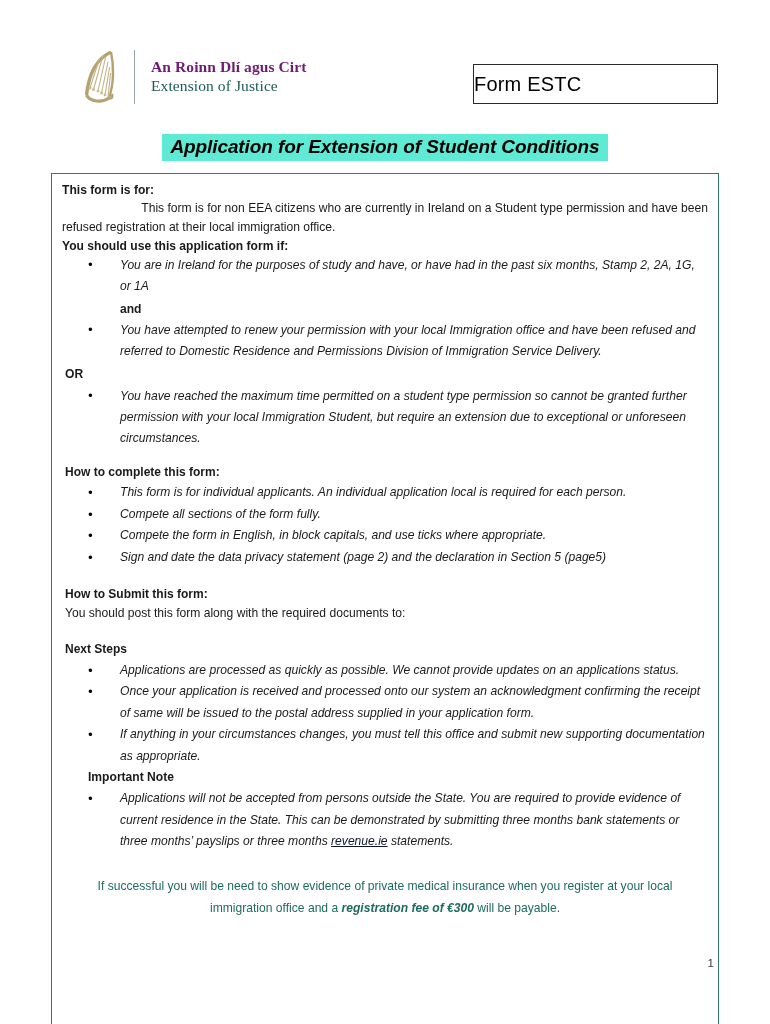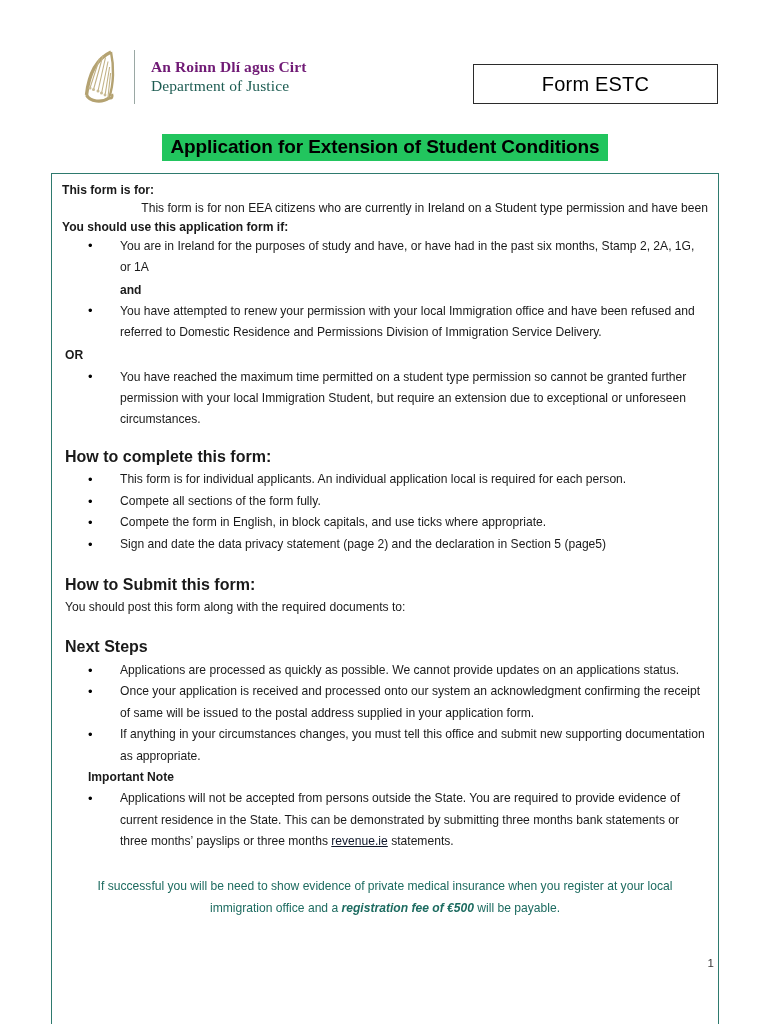--- a/index.html
+++ b/index.html
@@ -75,44 +75,44 @@
   .form-code-box {
     position: absolute;
     left: 473px;
     top: 18px;
     width: 243px;
     height: 38px;
     border: 1px solid #2b2b2b;
     background: #ffffff;
     display: flex;
     align-items: center;
-    justify-content: center;
   }
   .form-code-text {
     font-size: 20px;
     color: #000000;
     letter-spacing: 0.2px;
   }
 
   
   .title-wrap {
     position: absolute;
     left: 0;
     top: 134px;
     width: 770px;
     text-align: center;
   }
   .title-banner {
     display: inline-block;
-    background: #22c55e;
+    background: #5eead4;
     padding: 2px 8px 3px 8px;
     font-size: 19px;
     font-weight: bold;
     color: #000000;
     letter-spacing: -0.1px;
+    font-style: italic;
   }
 
   
   .info-box {
     position: absolute;
     left: 51px;
     top: 173px;
     width: 668px;
     height: 882px;
     border: 1.5px solid #2e7a6e;
@@ -150,20 +150,21 @@
     list-style: none;
     margin: 0;
     padding: 0;
   }
   ul.bl > li {
     position: relative;
     padding-left: 58px;
     margin: 0 0 2px 0;
     font-size: 12.1px;
     line-height: 1.72;
+    font-style: italic;
   }
   ul.bl > li::before {
     content: "\2022";
     position: absolute;
     left: 26px;
     top: -1px;
     font-size: 13px;
     color: #000;
   }
   ul.bl.tight > li {
@@ -178,21 +179,21 @@
     line-height: 1.72;
   }
   .or-line {
     font-weight: bold;
     font-size: 12.1px;
     padding-left: 3px;
     line-height: 1.9;
   }
   .section-head {
     font-weight: bold;
-    font-size: 16px;
+    font-size: 12px;
     padding-left: 3px;
     line-height: 1.6;
   }
   .inline-head {
     font-weight: bold;
     font-size: 12.1px;
     padding-left: 26px;
     line-height: 1.75;
   }
   .link {
@@ -257,38 +258,39 @@
             <circle cx="15.5" cy="41.5" r="1.5"></circle>
             <circle cx="20" cy="43" r="1.5"></circle>
             <circle cx="23.5" cy="45" r="1.5"></circle>
             <circle cx="27" cy="47" r="1.4"></circle>
           </g>
         </svg>
       </span>
       <span class="logo-divider"></span>
       <span class="dept-names">
         <span class="dept-irish">An Roinn Dlí agus Cirt</span>
-        <span class="dept-english">Department of Justice</span>
+        <span class="dept-english">Extension of Justice</span>
       </span>
     </div>
 
     <div class="form-code-box">
       <span class="form-code-text">Form ESTC</span>
     </div>
   </div>
 
   <div class="title-wrap">
     <span class="title-banner">Application for Extension of Student Conditions</span>
   </div>
 
   <div class="info-box">
     <div class="info-box-inner">
 
       <div class="lead-bold">This form is for:</div>
       <div class="body-line indent1">This form is for non EEA citizens who are currently in Ireland on a Student type permission and have been</div>
+      <div class="body-line">refused registration at their local immigration office.</div>
       <div class="lead-bold">You should use this application form if:</div>
 
       <ul class="bl">
         <li>You are in Ireland for the purposes of study and have, or have had in the past six months, Stamp 2, 2A, 1G, or 1A</li>
       </ul>
       <span class="sub-bold">and</span>
       <ul class="bl">
         <li>You have attempted to renew your permission with your local Immigration office and have been refused and referred to Domestic Residence and Permissions Division of Immigration Service Delivery.</li>
       </ul>
 
@@ -322,21 +324,21 @@
         <li>If anything in your circumstances changes, you must tell this office and submit new supporting documentation as appropriate.</li>
       </ul>
 
       <div class="inline-head">Important Note</div>
 
       <ul class="bl tight">
         <li><span>Applications will not be accepted from persons outside the State.  You are required to provide evidence of current residence in the State.  This can be demonstrated by submitting three months bank statements or three months’ payslips or three months </span><a class="link" href="#">revenue.ie</a><span> statements.</span></li>
       </ul>
 
       <div class="closing-note">
-        <span>If successful you will be need to show evidence of private medical insurance when you register at your local immigration office and a </span><span class="emph">registration fee of €500</span><span> will be payable.</span>
+        <span>If successful you will be need to show evidence of private medical insurance when you register at your local immigration office and a </span><span class="emph">registration fee of €300</span><span> will be payable.</span>
       </div>
 
     </div>
   </div>
 
   <div class="page-number">1</div>
 
 </div>
 
 </body></html>

